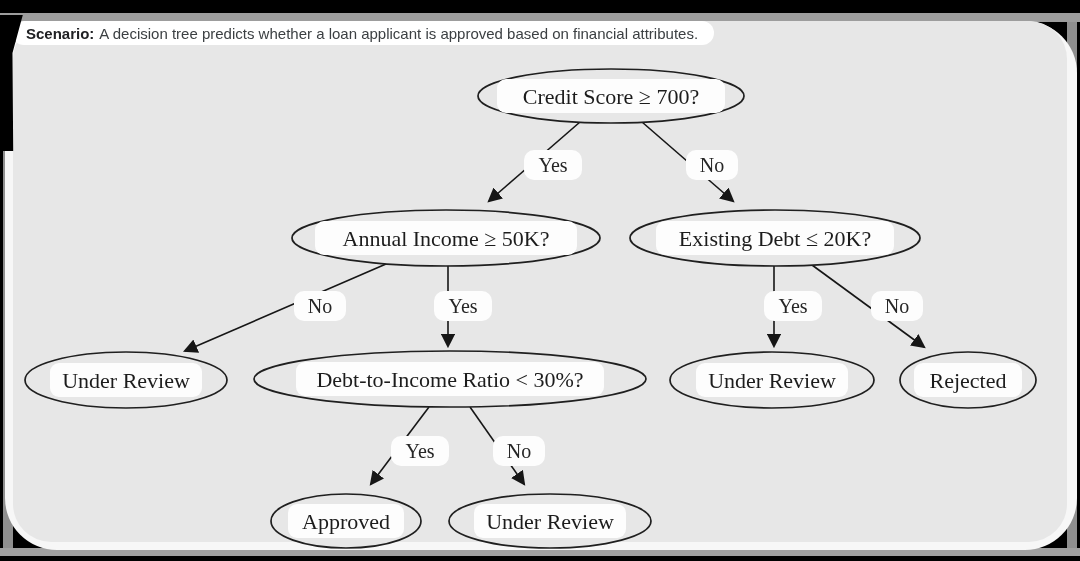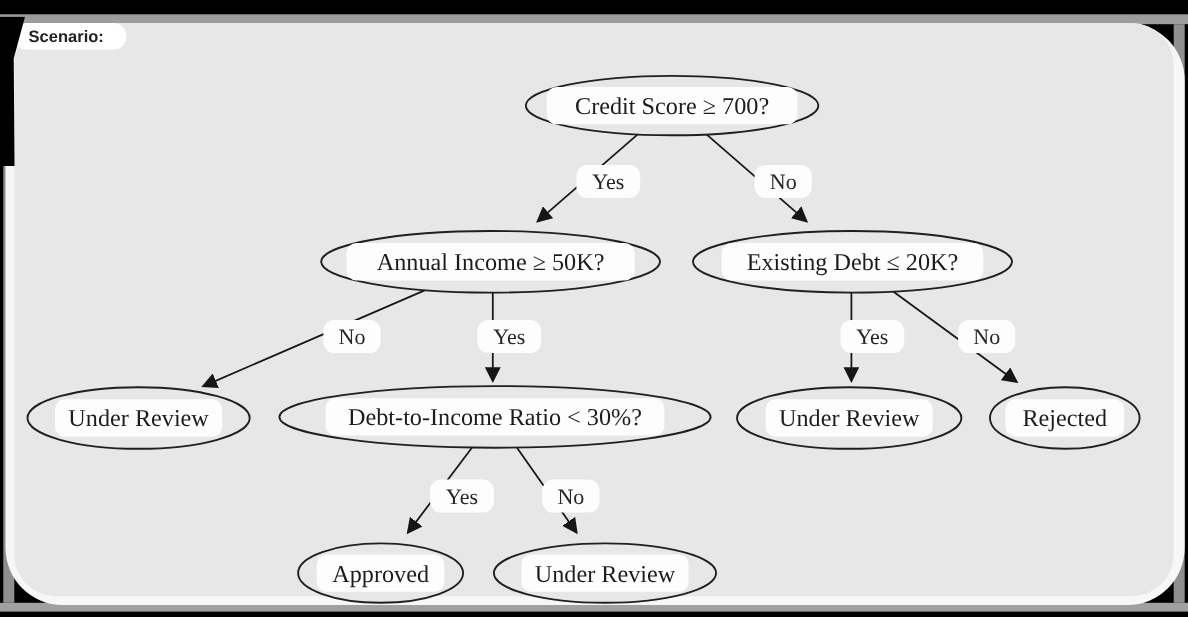--- a/index.html
+++ b/index.html
@@ -175,17 +175,18 @@
 
     <g>
       <ellipse class="node-ellipse" cx="550" cy="521" rx="101" ry="27"></ellipse>
       <rect class="txt-back" x="474" y="504" width="152" height="34" rx="9"></rect>
       <text class="node-label" x="550" y="521" dy="0.35em">Under Review</text>
     </g>
   </svg>
 
   <div class="scenario-pill">
     <span class="lbl">Scenario:</span>
+    <span>A decision tree predicts whether a loan applicant is approved based on financial attributes.</span>
   </div>
 
   <div class="corner-wedge"></div>
 
 </div>
 
 </body></html>

